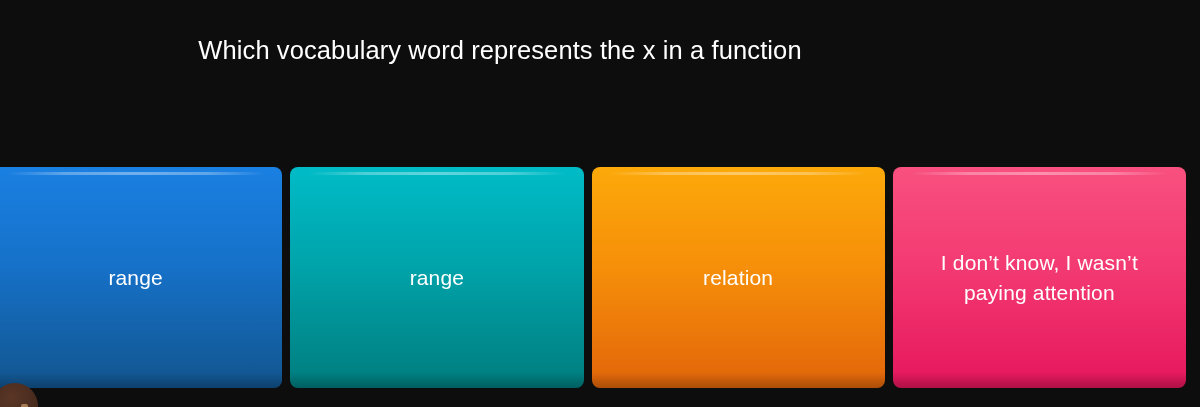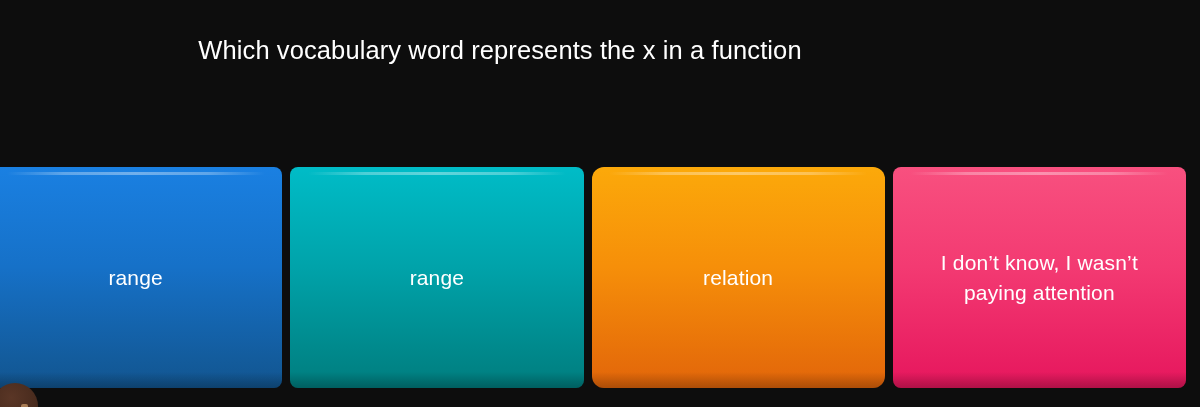--- a/index.html
+++ b/index.html
@@ -100,21 +100,21 @@
     height: 16px;
     background: linear-gradient(to bottom,
                 rgba(0,0,0,0) 0%,
                 rgba(0,0,0,0.16) 65%,
                 rgba(0,0,0,0.24) 100%);
     pointer-events: none;
   }
 
   .tile-blue   { background: linear-gradient(to bottom, #1a80e2 0%, #1671c8 45%, #12558f 100%); }
   .tile-teal   { background: linear-gradient(to bottom, #00bcc7 0%, #00a3aa 45%, #007d7e 100%); }
-  .tile-orange { background: linear-gradient(to bottom, #fca90a 0%, #f68f09 45%, #e2650a 100%); border-radius: 12px; }
+  .tile-orange { background: linear-gradient(to bottom, #fca90a 0%, #f68f09 45%, #e2650a 100%); }
   .tile-pink   { background: linear-gradient(to bottom, #f8507f 0%, #f33a72 45%, #e6165d 100%); }
 
   .tile-label {
     position: relative;
     z-index: 2;
     color: #ffffff;
     font-family: "Liberation Sans", sans-serif;
     font-size: 21px;
     font-weight: 400;
     line-height: 30px;

